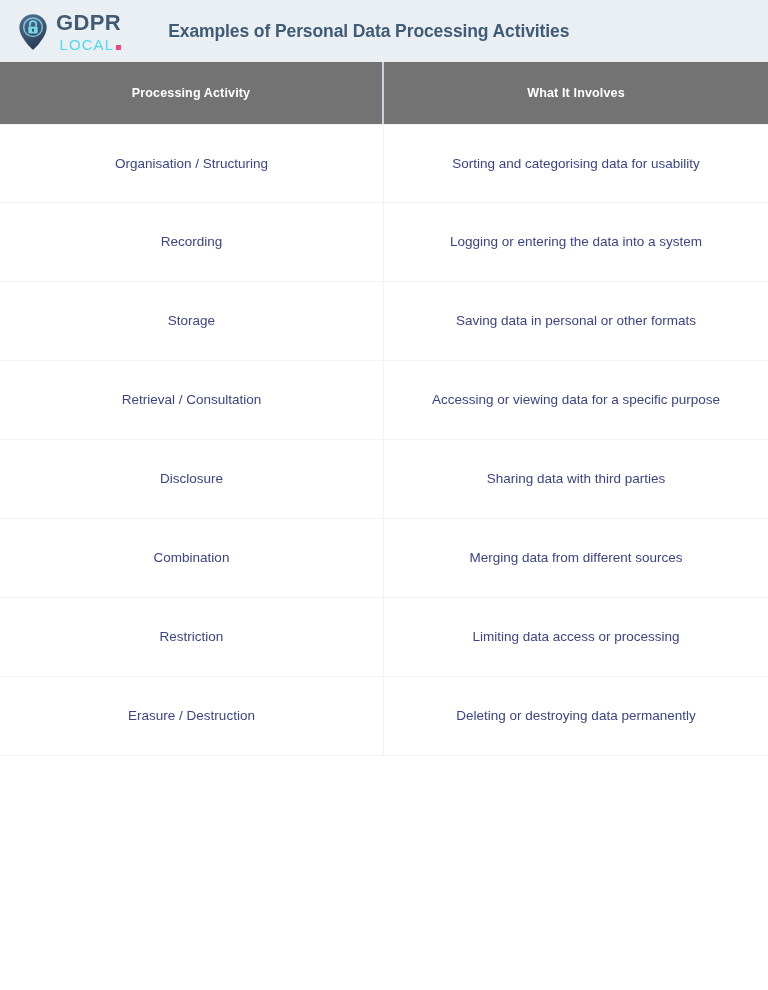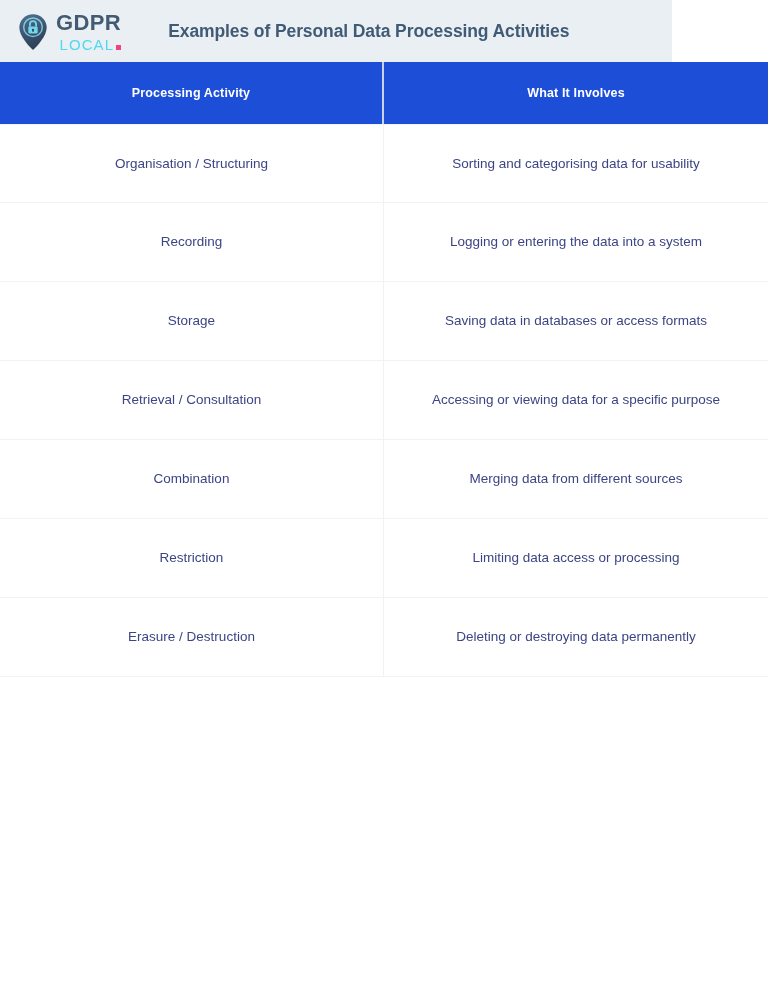--- a/index.html
+++ b/index.html
@@ -7,21 +7,21 @@
   html, body {
     width: 768px;
     height: 990px;
     overflow: hidden;
     background: #ffffff;
     font-family: "Liberation Sans", sans-serif;
   }
 
   
   .page-header {
-    width: 672px;
+    width: 768px;
     height: 62px;
     background: #eaeff3;
     display: flex;
     align-items: center;
     padding-left: 17px;
   }
 
   .brand {
     display: flex;
     align-items: center;
@@ -90,21 +90,21 @@
     width: 768px;
     border-collapse: separate;
     border-spacing: 0;
     table-layout: fixed;
   }
 
   .data-table col.col-activity { width: 384px; }
   .data-table col.col-involves { width: 384px; }
 
   .data-table thead th {
-    background: #1d4ed8;
+    background: #737373;
     color: #ffffff;
     font-size: 12.5px;
     font-weight: bold;
     height: 62px;
     vertical-align: middle;
     letter-spacing: 0.15px;
     padding: 0 10px;
   }
 
   .data-table thead th.th-activity {
@@ -181,27 +181,31 @@
     <tr>
       <td class="td-activity">Organisation / Structuring</td>
       <td class="td-involves">Sorting and categorising data for usability</td>
     </tr>
     <tr>
       <td class="td-activity">Recording</td>
       <td class="td-involves">Logging or entering the data into a system</td>
     </tr>
     <tr>
       <td class="td-activity">Storage</td>
-      <td class="td-involves">Saving data in databases or access formats</td>
+      <td class="td-involves">Saving data in personal or other formats</td>
     </tr>
     <tr>
       <td class="td-activity">Retrieval / Consultation</td>
       <td class="td-involves">Accessing or viewing data for a specific purpose</td>
     </tr>
     <tr>
+      <td class="td-activity">Disclosure</td>
+      <td class="td-involves">Sharing data with third parties</td>
+    </tr>
+    <tr>
       <td class="td-activity">Combination</td>
       <td class="td-involves">Merging data from different sources</td>
     </tr>
     <tr>
       <td class="td-activity">Restriction</td>
       <td class="td-involves">Limiting data access or processing</td>
     </tr>
     <tr>
       <td class="td-activity">Erasure / Destruction</td>
       <td class="td-involves">Deleting or destroying data permanently</td>

